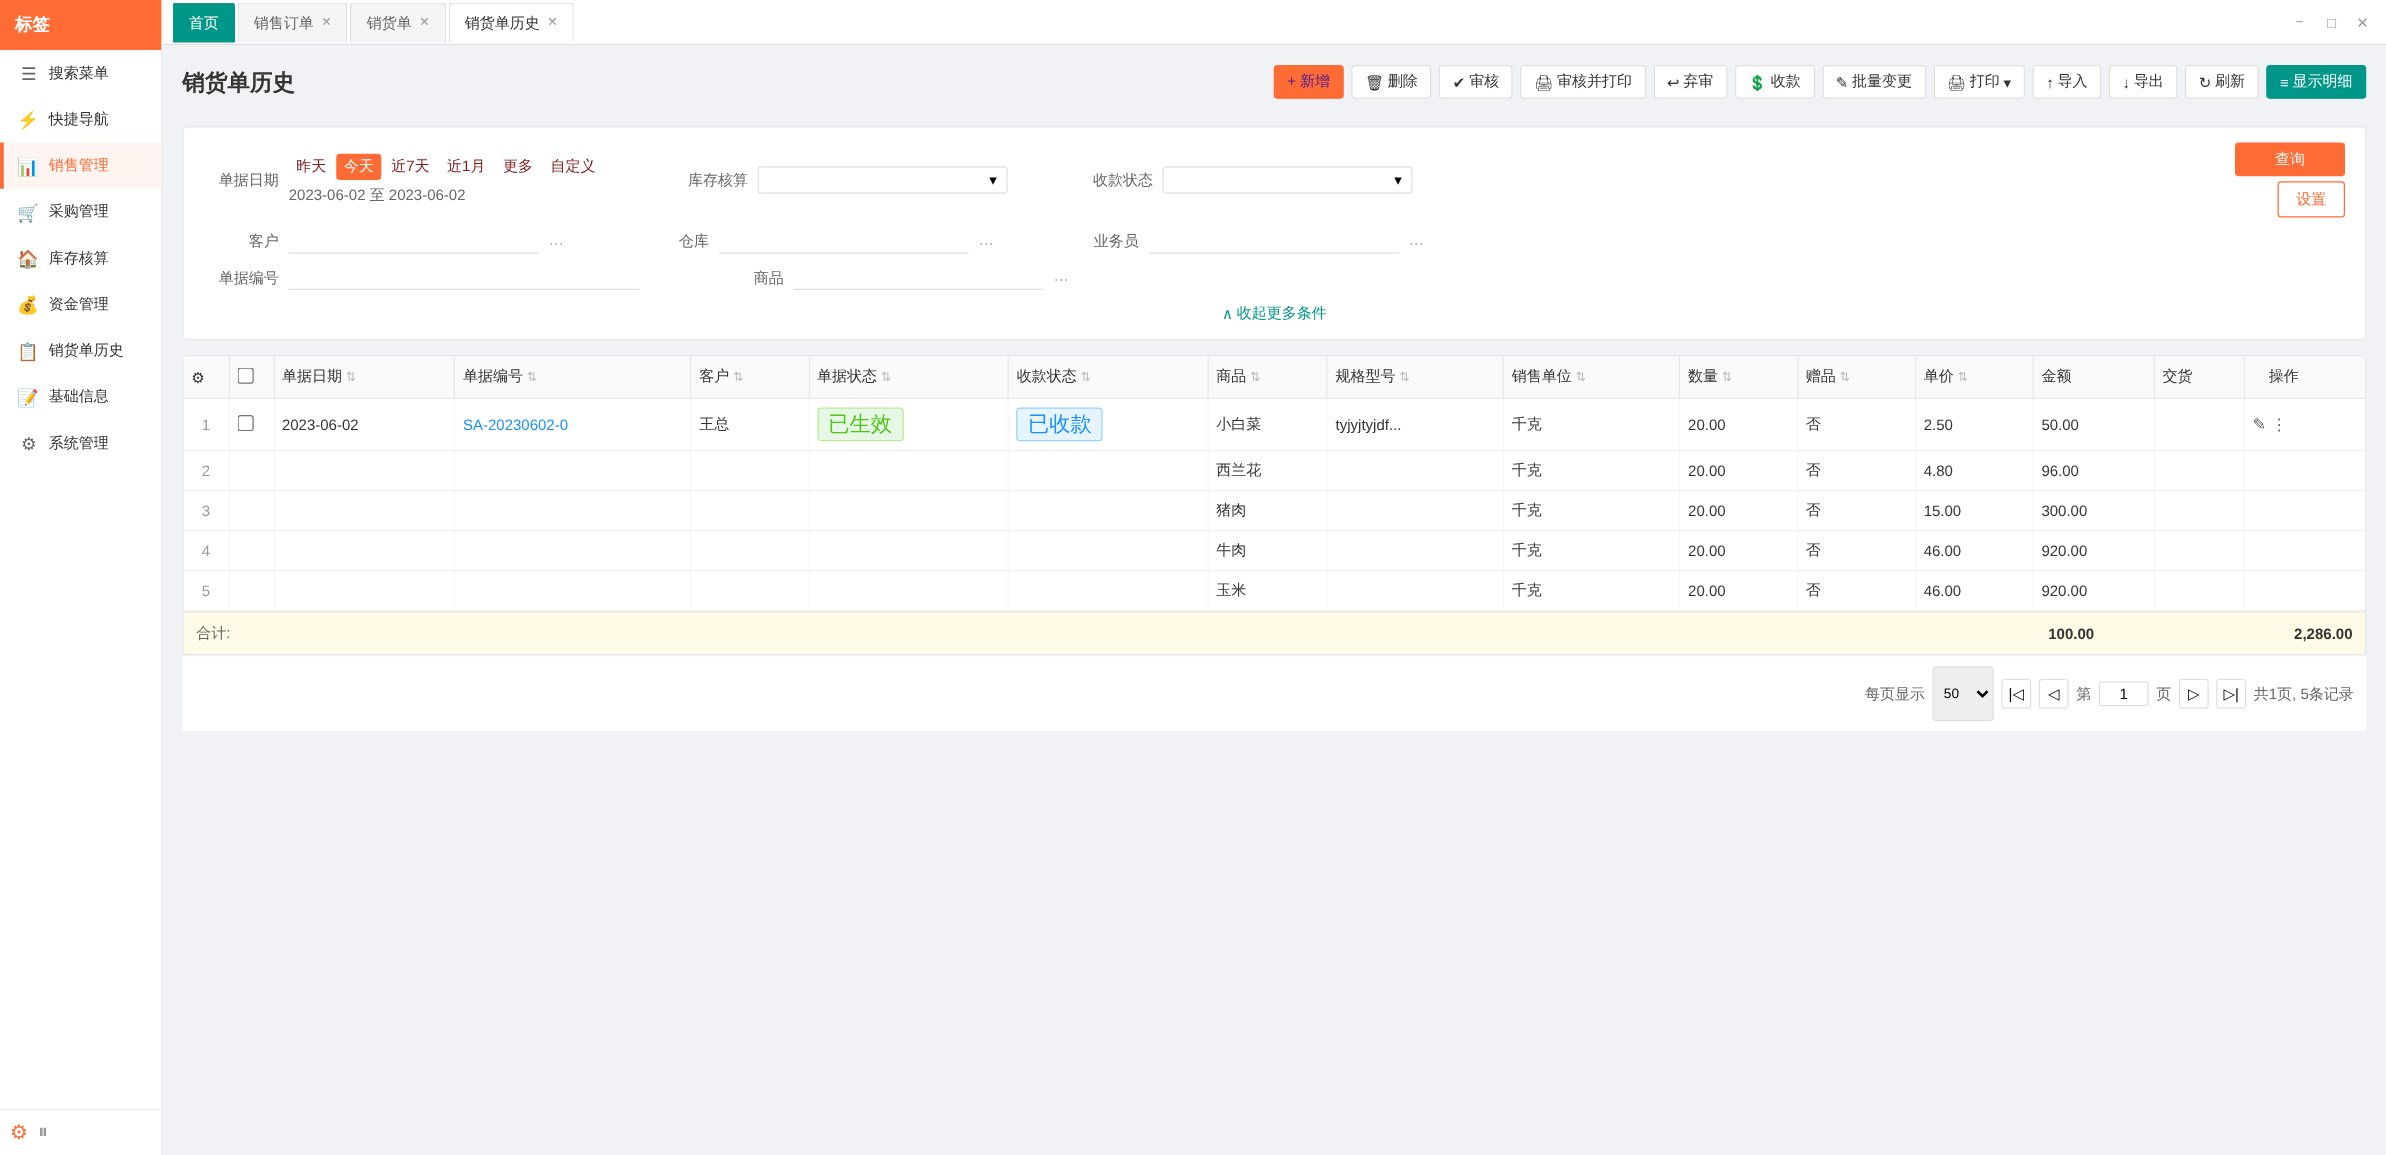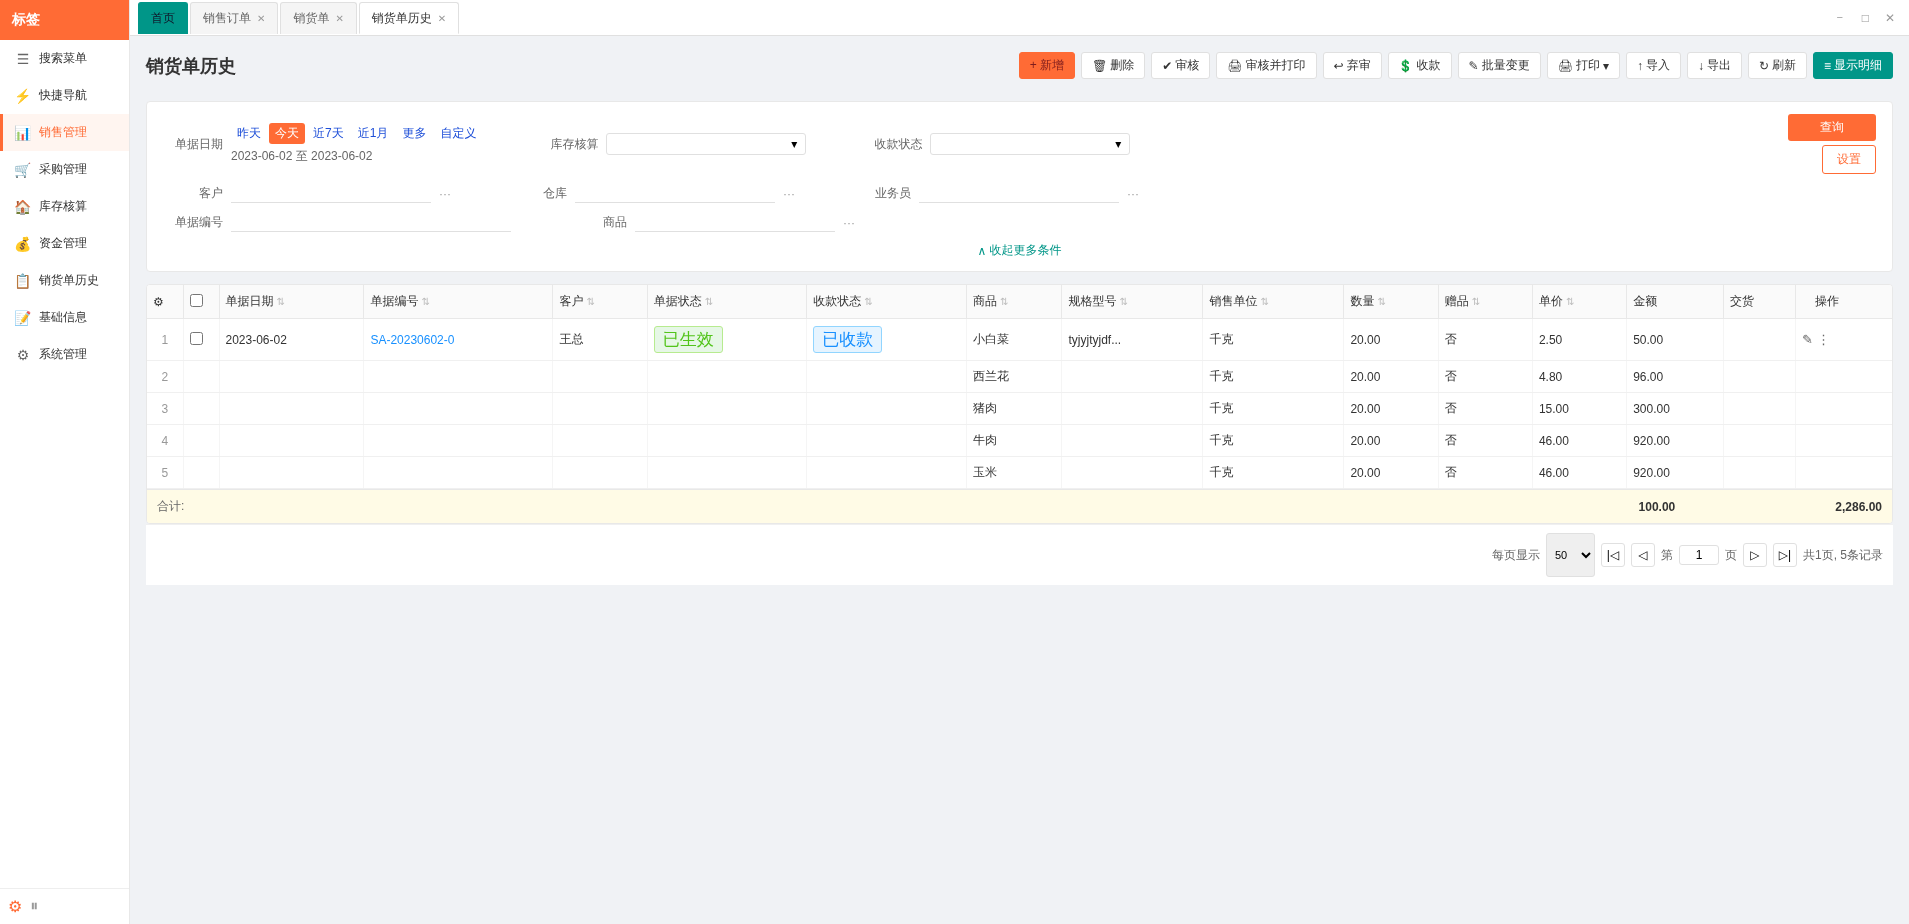--- a/index.html
+++ b/index.html
@@ -15,46 +15,46 @@
     .sidebar-bottom { margin-top: auto; padding: 8px; display: flex; gap: 8px; border-top: 1px solid #eee; }
 
     
     .main { flex: 1; display: flex; flex-direction: column; overflow: hidden; }
 
     
     .tab-bar { background: #fff; border-bottom: 1px solid #e0e0e0; display: flex; align-items: center; padding: 0 8px; height: 36px; gap: 2px; }
     .tab { display: flex; align-items: center; padding: 0 12px; height: 32px; border: 1px solid #e0e0e0; border-bottom: none; border-radius: 3px 3px 0 0; background: #f5f5f5; cursor: pointer; font-size: 12px; color: #666; gap: 6px; }
     .tab.active { background: #fff; color: #333; border-bottom: 1px solid #fff; margin-bottom: -1px; }
     .tab-close { font-size: 10px; color: #999; cursor: pointer; }
-    .tab-home { background: #009688; color: #0f172a; border-color: #009688; }
+    .tab-home { background: #009688; color: #ffffff; border-color: #009688; }
     .tab-bar-end { margin-left: auto; display: flex; align-items: center; gap: 4px; }
     .tab-bar-btn { font-size: 12px; color: #999; cursor: pointer; padding: 2px 6px; }
 
     
     .page-content { flex: 1; overflow-y: auto; padding: 16px; background: #f0f2f5; }
 
     
     .page-title { font-size: 18px; font-weight: bold; color: #333; margin-bottom: 12px; }
 
     
     .toolbar { display: flex; align-items: center; gap: 6px; margin-bottom: 12px; flex-wrap: wrap; }
     .toolbar-btn { display: flex; align-items: center; gap: 3px; padding: 4px 10px; border: 1px solid #e0e0e0; border-radius: 3px; background: #fff; cursor: pointer; font-size: 12px; color: #333; }
-    .toolbar-btn.primary { background: #ff6b35; color: #7f1d1d; border-color: #ff6b35; }
+    .toolbar-btn.primary { background: #ff6b35; color: #4c1d95; border-color: #ff6b35; }
     .toolbar-btn.teal { background: #009688; color: white; border-color: #009688; }
 
     
     .filter-area { background: #fff; border: 1px solid #e8e8e8; border-radius: 4px; padding: 12px 16px; margin-bottom: 12px; }
     .filter-row { display: flex; align-items: center; gap: 16px; margin-bottom: 10px; flex-wrap: wrap; }
     .filter-row:last-child { margin-bottom: 0; }
     .filter-item { display: flex; align-items: center; gap: 8px; }
     .filter-label { color: #666; white-space: nowrap; font-size: 12px; min-width: 60px; text-align: right; }
     .filter-input { border: none; border-bottom: 1px solid #e0e0e0; padding: 2px 4px; font-size: 12px; outline: none; width: 160px; background: transparent; }
     .filter-select { display: flex; align-items: center; border: 1px solid #e0e0e0; border-radius: 3px; padding: 3px 8px; background: #fff; cursor: pointer; min-width: 160px; justify-content: space-between; }
     .filter-dots { color: #999; cursor: pointer; }
-    .date-tab { padding: 2px 6px; cursor: pointer; color: #1d4ed8; font-size: 12px; }
+    .date-tab { padding: 2px 6px; cursor: pointer; color: #7f1d1d; font-size: 12px; }
     .date-tab.active { color: #fff; background: #ff6b35; border-radius: 3px; }
     .collapse-btn { color: #009688; cursor: pointer; font-size: 12px; display: flex; align-items: center; gap: 3px; }
     .query-btn { background: #ff6b35; color: white; border: none; border-radius: 3px; padding: 5px 20px; cursor: pointer; font-size: 12px; }
     .settings-btn { background: #fff; color: #ff6b35; border: 1px solid #ff6b35; border-radius: 3px; padding: 5px 14px; cursor: pointer; font-size: 12px; margin-left: 34px; }
 
     
     .table-container { background: #fff; border: 1px solid #e8e8e8; border-radius: 4px; overflow: hidden; }
     table { width: 100%; border-collapse: collapse; font-size: 12px; }
     thead tr { background: #fafafa; }
     th { padding: 8px 6px; text-align: left; border-bottom: 1px solid #e8e8e8; border-right: 1px solid #e8e8e8; color: #333; font-weight: 500; white-space: nowrap; }

